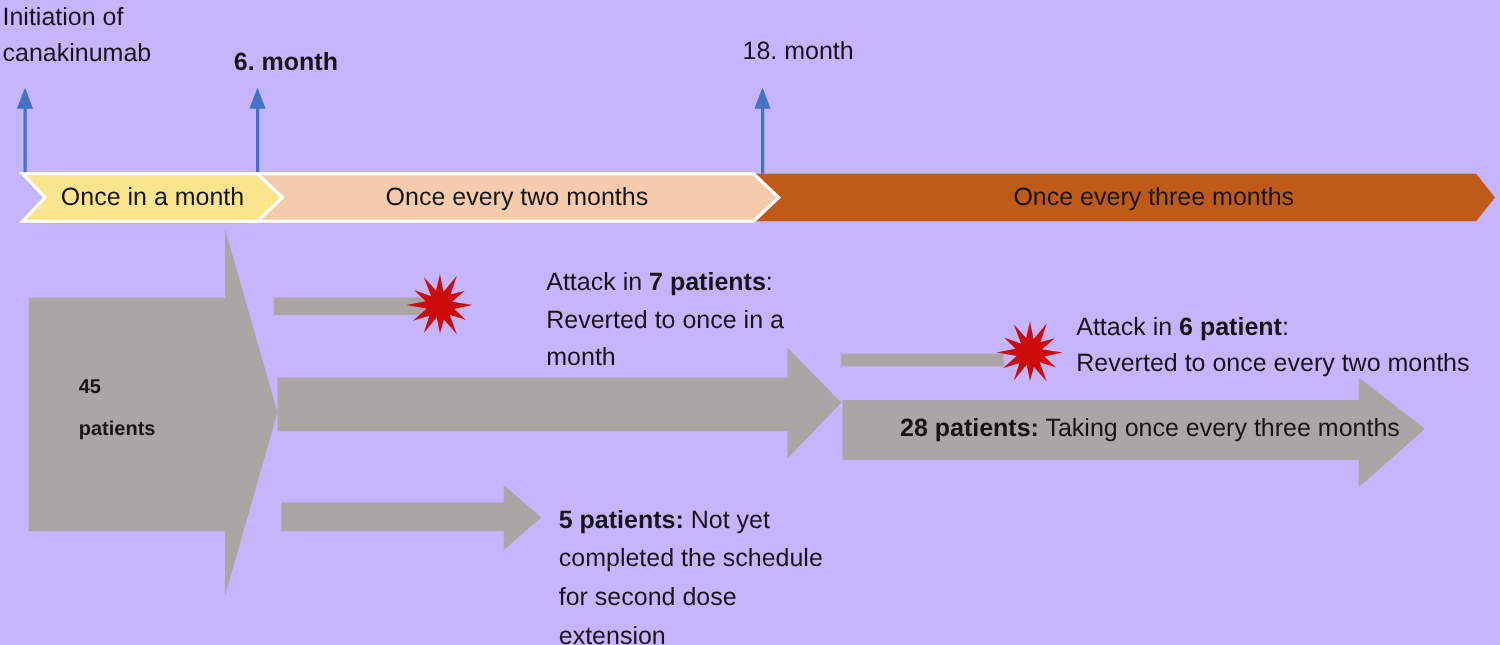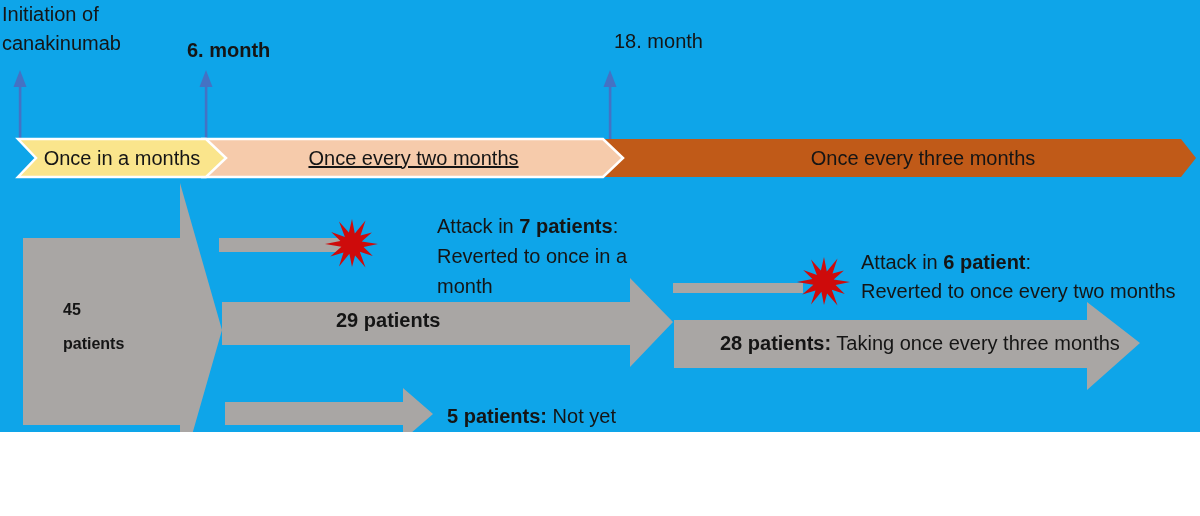--- a/index.html
+++ b/index.html
@@ -1,31 +1,31 @@
 <!DOCTYPE html>
 <html><head>
 <meta charset="utf-8">
 <style>
   html,body{margin:0;padding:0;background:#fff;}
   #stage{
-    position:relative;width:1200px;height:432px;background:#0ea5e9;
+    position:relative;width:1200px;height:516px;background:#c4b5fd;
     font-family:"Liberation Sans",sans-serif;color:#151515;overflow:hidden;
   }
   #shapes{position:absolute;left:0;top:0;}
   .txt{position:absolute;font-size:20px;line-height:29px;white-space:pre-line;}
   .phase-label{
     position:absolute;top:139px;height:38px;display:flex;align-items:center;
     justify-content:center;font-size:20px;white-space:nowrap;
   }
   .b{font-weight:bold;}
   #lbl-initiation{left:2px;top:0px;}
   #lbl-month6{left:187px;top:36px;white-space:nowrap;font-weight:bold;}
-  #lbl-month18{left:594px;top:27px;white-space:nowrap;margin-left:20px;}
+  #lbl-month18{left:594px;top:27px;white-space:nowrap;}
   #phase1{left:18px;width:208px;}
-  #phase2{left:204px;width:419px;text-decoration:underline;}
+  #phase2{left:204px;width:419px;}
   #phase3{left:640px;width:566px;}
   #lbl-45{left:63px;top:293px;font-size:16px;font-weight:bold;line-height:34px;}
   #lbl-attack1{left:389px;top:211px;width:240px;line-height:30px;margin-left:48px;}
   #lbl-29{left:336px;top:306px;font-weight:bold;white-space:nowrap;}
   #lbl-attack2{left:861px;top:248px;width:345px;line-height:29px;}
   #lbl-28{left:701px;top:329px;white-space:nowrap;margin-left:19px;}
   #lbl-9{left:447px;top:401px;width:250px;line-height:31px;}
 </style>
 </head>
 <body>
@@ -66,32 +66,31 @@
       <polygon fill="#CE0B0B" transform="translate(352,244)" points="26,0 11.6,3.1 20.8,12 7.8,7.8 13.5,23.4 3.1,11.6 0,23 -2.6,9.7 -13,22.5 -8.5,8.5 -21.7,12.5 -10.6,2.8 -27,0 -11.6,-3.1 -20.8,-12 -7.1,-7.1 -13,-22.5 -3.1,-11.6 0,-25 2.8,-10.6 13.5,-23.4 8.5,-8.5 19.9,-11.5 9.7,-2.6"></polygon>
       <polygon fill="#CE0B0B" transform="translate(824,282)" points="26,0 11.6,3.1 20.8,12 7.8,7.8 13.5,23.4 3.1,11.6 0,23 -2.6,9.7 -13,22.5 -8.5,8.5 -21.7,12.5 -10.6,2.8 -27,0 -11.6,-3.1 -20.8,-12 -7.1,-7.1 -13,-22.5 -3.1,-11.6 0,-25 2.8,-10.6 13.5,-23.4 8.5,-8.5 19.9,-11.5 9.7,-2.6"></polygon>
     </g>
   </svg>
 
   <div class="txt" id="lbl-initiation">Initiation of
 canakinumab</div>
   <div class="txt" id="lbl-month6">6. month</div>
   <div class="txt" id="lbl-month18">18. month</div>
 
-  <div class="phase-label" id="phase1">Once in a months</div>
+  <div class="phase-label" id="phase1">Once in a month</div>
   <div class="phase-label" id="phase2">Once every two months</div>
   <div class="phase-label" id="phase3">Once every three months</div>
 
   <div class="txt" id="lbl-45">45
 patients</div>
 
   <div class="txt" id="lbl-attack1"><span>Attack in </span><span class="b">7 patients</span><span>:
 Reverted to once in a
 month</span></div>
 
-  <div class="txt" id="lbl-29">29 patients</div>
 
   <div class="txt" id="lbl-attack2"><span>Attack in </span><span class="b">6 patient</span><span>:
 Reverted to once every two months</span></div>
 
   <div class="txt" id="lbl-28"><span class="b">28 patients:</span><span> Taking once every three months</span></div>
 
   <div class="txt" id="lbl-9"><span class="b">5 patients:</span><span> Not yet
 completed the schedule
 for second dose
 extension</span></div>

